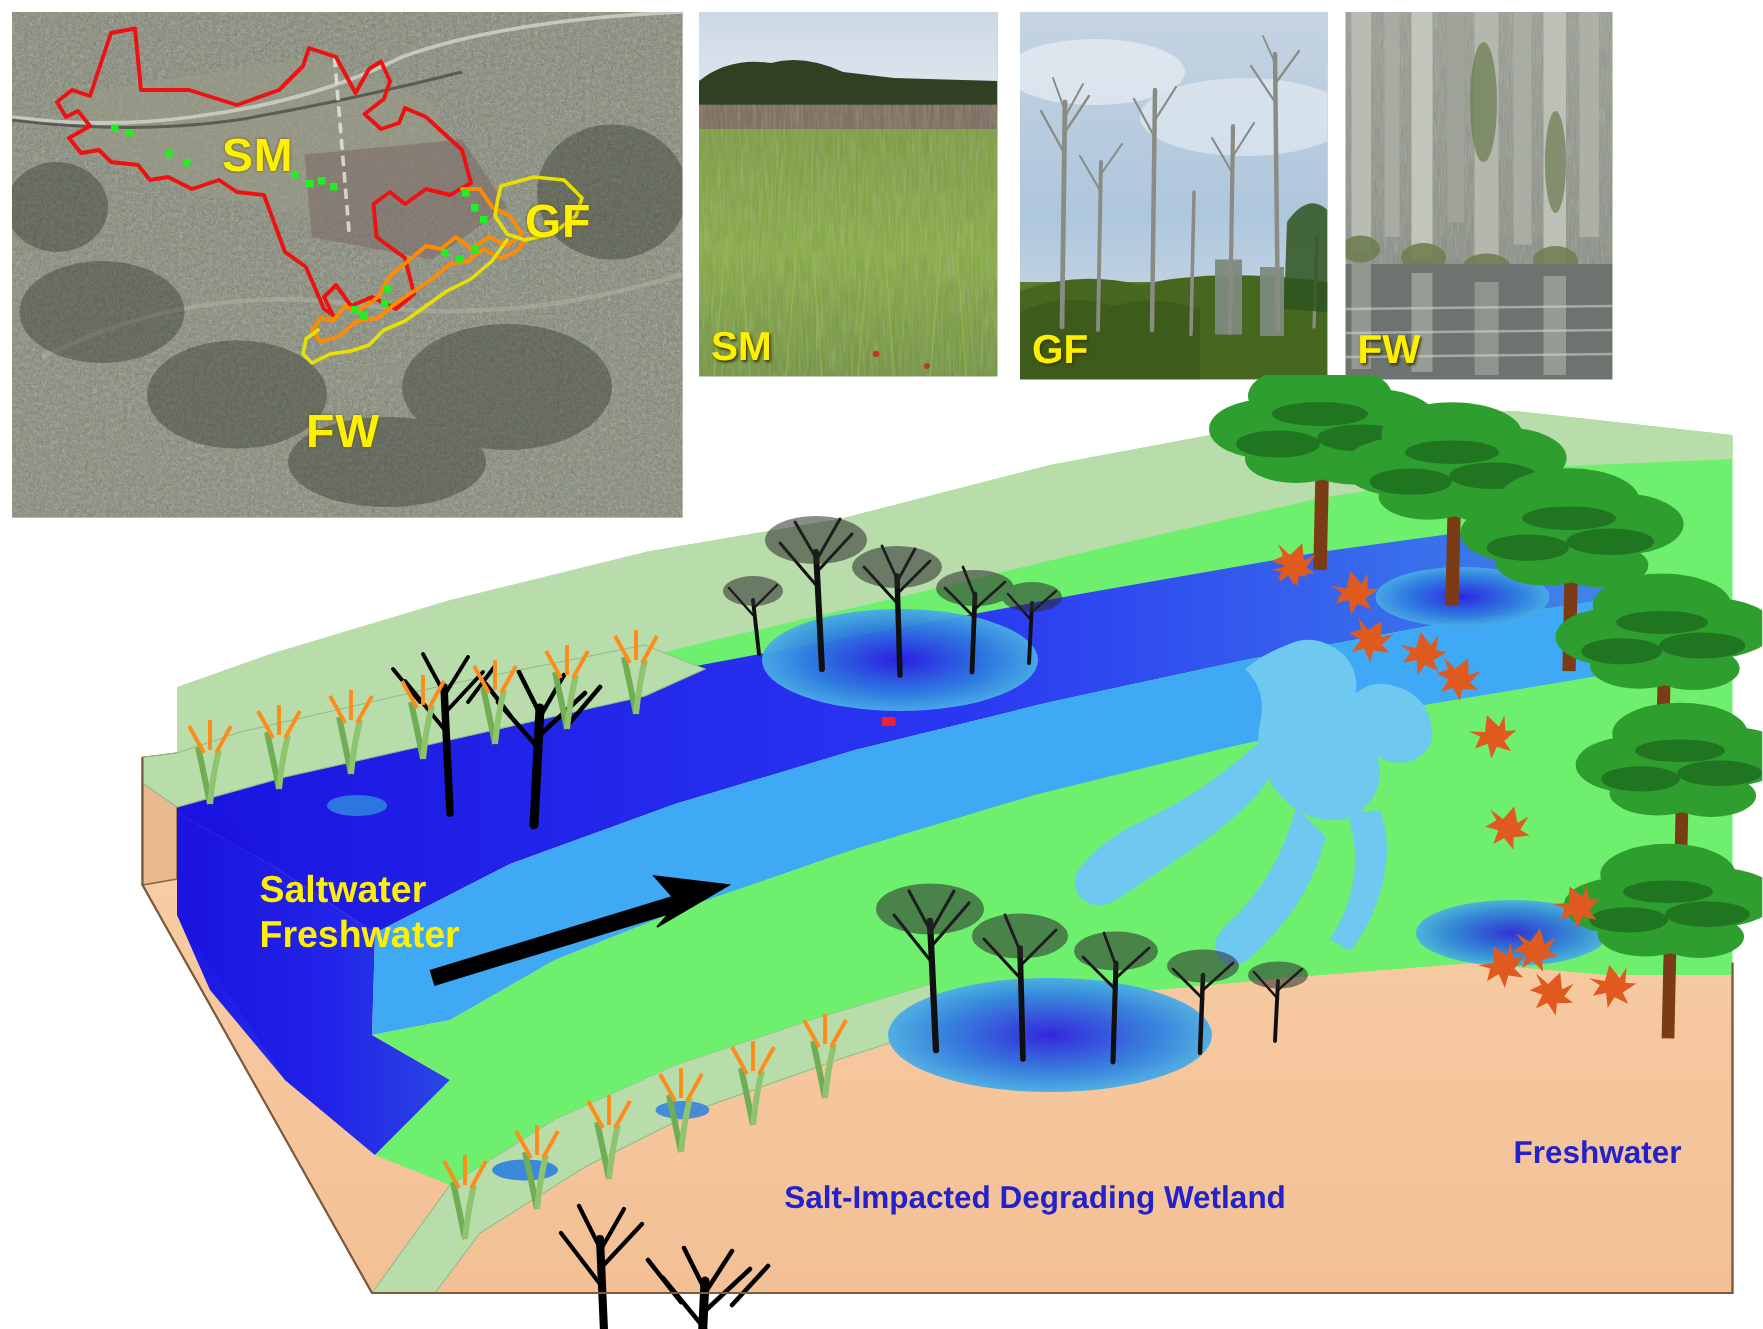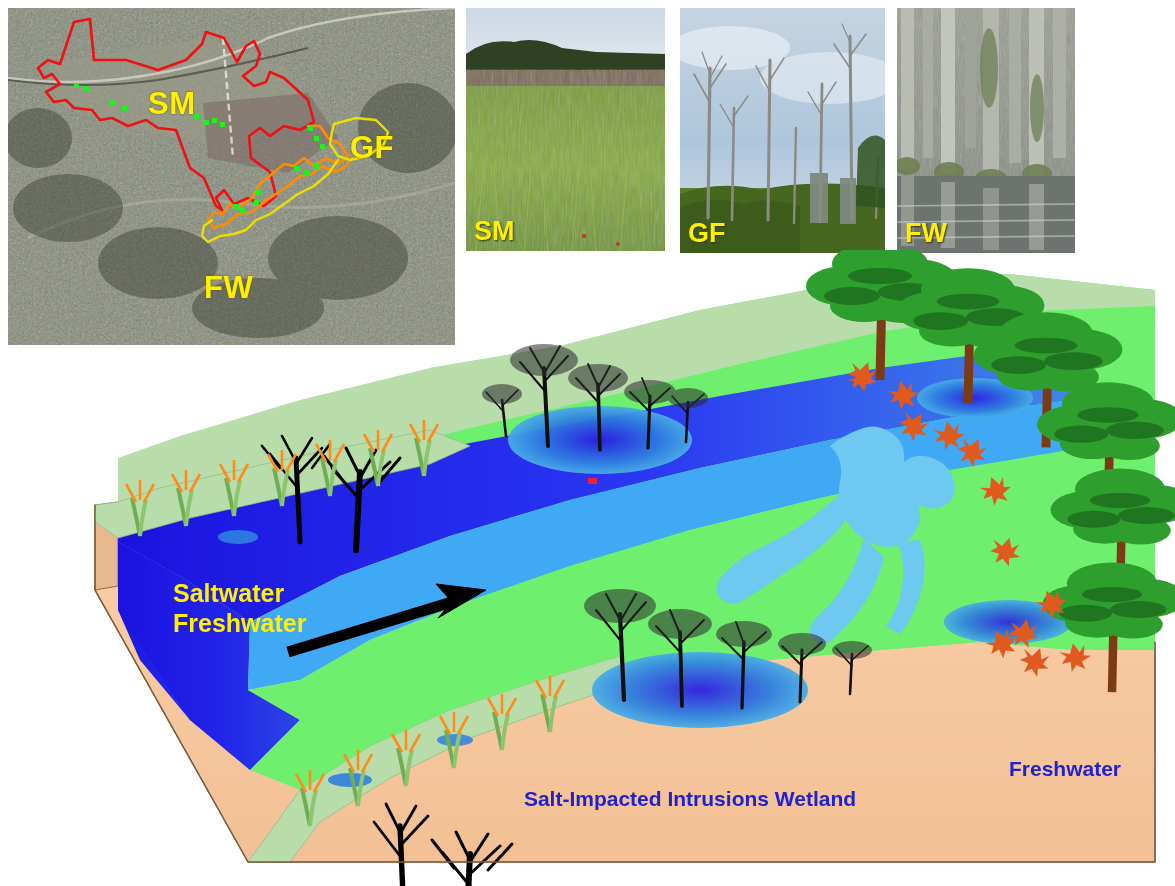--- a/index.html
+++ b/index.html
@@ -626,21 +626,21 @@
       <path d="M95 255 L95 340 L248 612 L1155 612 L1155 392" fill="none" stroke="#7d5c3e" stroke-width="1.4"></path>
     </svg>
 
     <div class="intr" style="left:173px;top:328px;">
       <div>Saltwater</div>
       <div>Freshwater</div>
     </div>
 
 
     <div class="blk-label" style="left:470px;top:536px;width:440px;">
-      <div>Salt-Impacted Intrusions Wetland</div>
+      <div>Salt-Impacted Degrading Wetland</div>
     </div>
 
     <div class="blk-label" style="left:975px;top:506px;width:180px;">
       <div>Freshwater</div>
     </div>
   </div>
 
 </div>
 
 </body></html>

